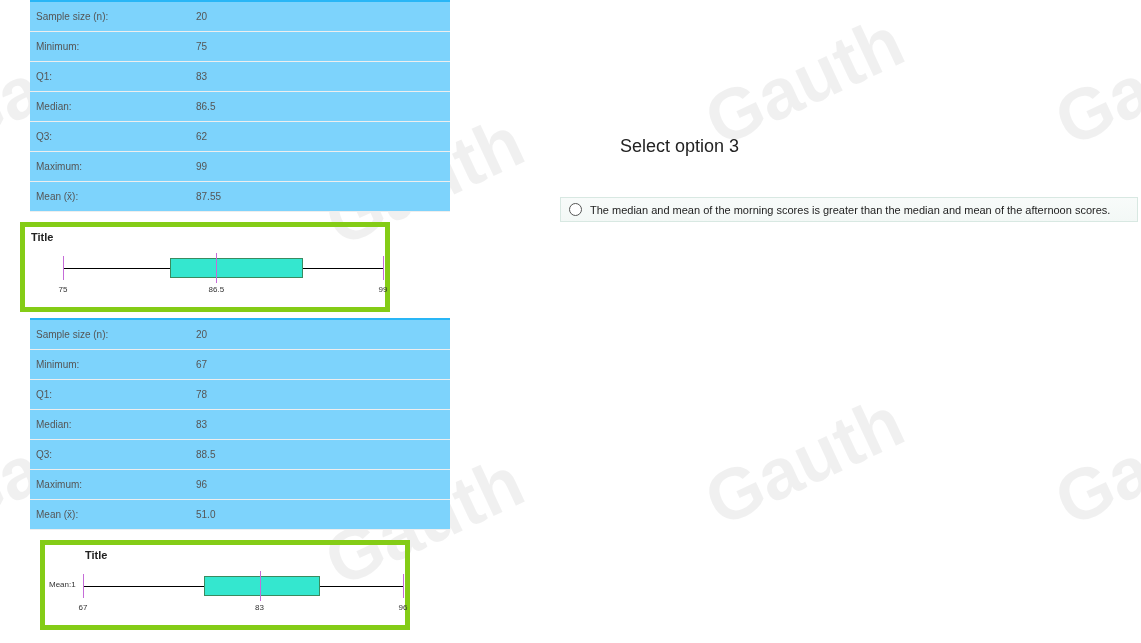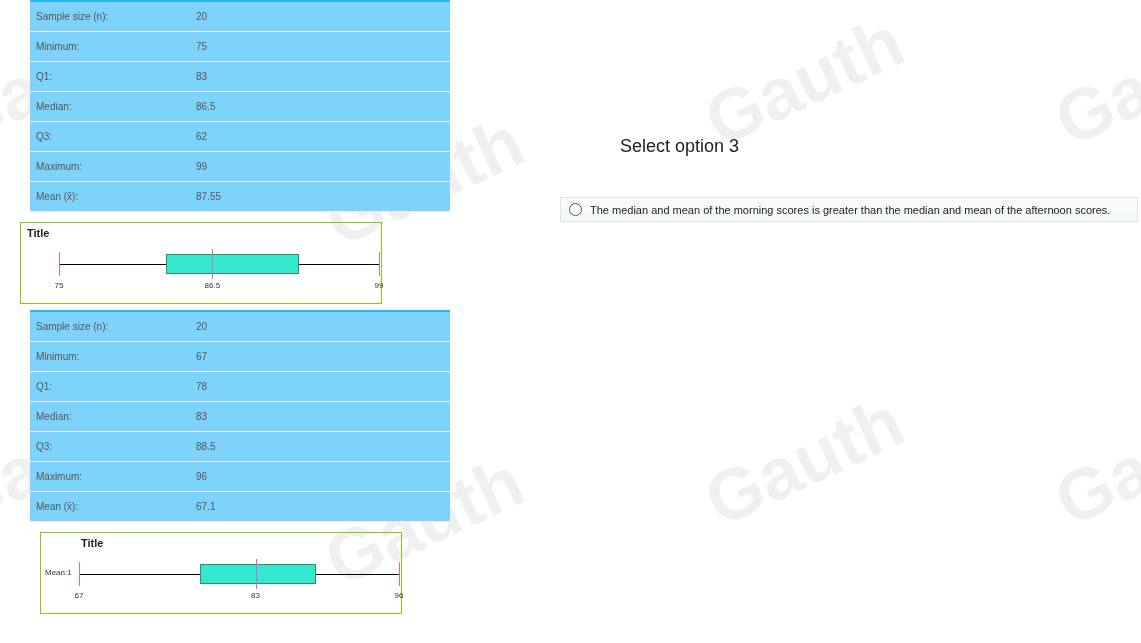--- a/index.html
+++ b/index.html
@@ -36,21 +36,21 @@
     display: flex;
     border-bottom: 1px solid #eee;
     padding: 9px 6px;
     background: #7dd3fc;
   }
   .stats-row .label { flex: 0 0 160px; }
   .stats-row .value { flex: 1; }
   .boxplot-wrap {
     margin: 10px 0 6px 20px;
     width: 360px;
-    border: 1px solid #84cc16;
+    border: 5px solid #84cc16;
   }
   .boxplot-title {
     font-size: 11px;
     font-weight: bold;
     padding: 4px 6px;
     color: #222;
   }
   .boxplot-area {
     position: relative;
     height: 54px;
@@ -231,21 +231,21 @@
     <div class="stats-row">
         <span class="label">Q3:</span>
         <span class="value">88.5</span>
       </div>
     <div class="stats-row">
         <span class="label">Maximum:</span>
         <span class="value">96</span>
       </div>
     <div class="stats-row">
         <span class="label">Mean (x̄):</span>
-        <span class="value">67.1</span>
+        <span class="value">51.0</span>
       </div>
   </div>
 
   <div class="boxplot-wrap" style="margin-left:40px;">
     <div class="boxplot-title" style="padding-left:40px;">Title</div>
     <div class="boxplot-area">
       <div class="bp-row" id="bp-afternoon">
         <span class="bp-name">Mean:1</span>
         <div class="bp-axis" style="left: 30px; width: 320px;"></div>
         <div class="bp-whisker" style="left: 30px;"></div>

